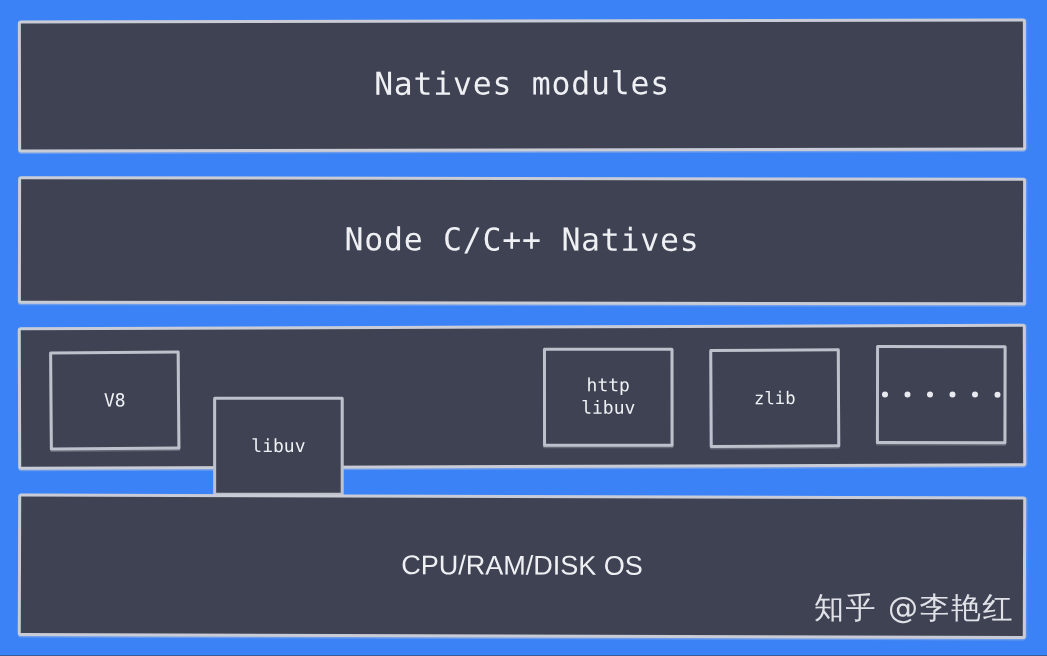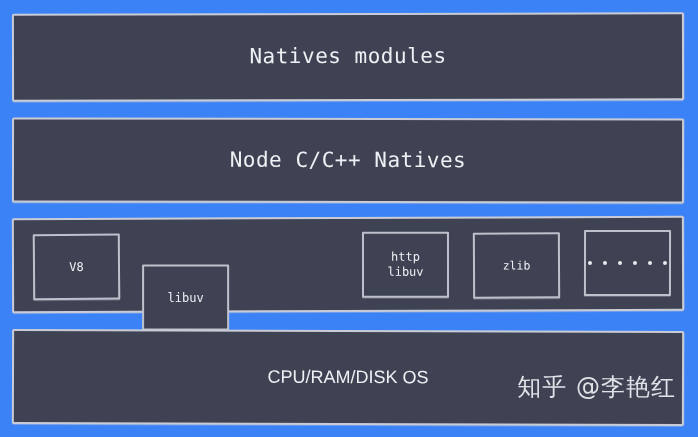--- a/index.html
+++ b/index.html
@@ -127,24 +127,24 @@
   
   #box-os {
     left: 12px;  top: 330px;
     width: 672px; height: 95px;
   }
 
   
   #watermark {
     position: absolute;
     right: 22px;
-    bottom: 34px;
+    bottom: 18px;
     color: #e9ebf1;
     font-family: "DejaVu Sans", "Liberation Sans", sans-serif;
-    font-size: 24px;
+    font-size: 20px;
     letter-spacing: 1px;
     opacity: 0.95;
     user-select: none;
     white-space: nowrap;
   }
 </style>
 </head>
 <body>
 
 <div id="diagram">

